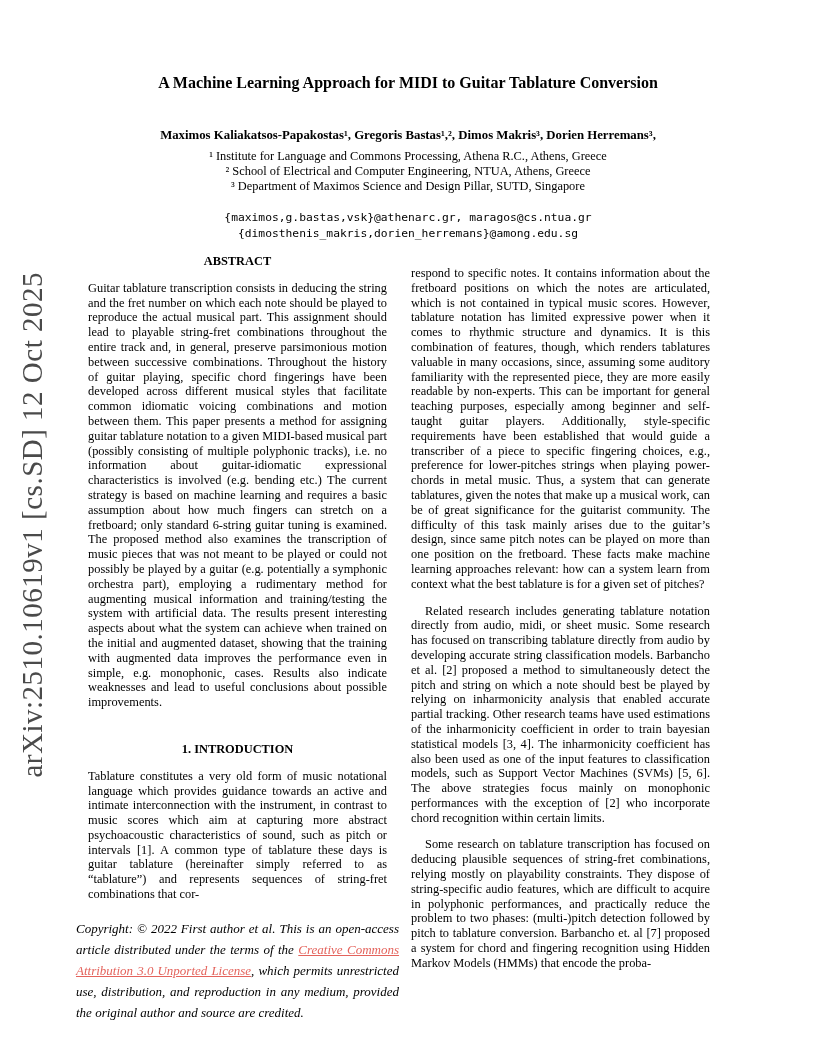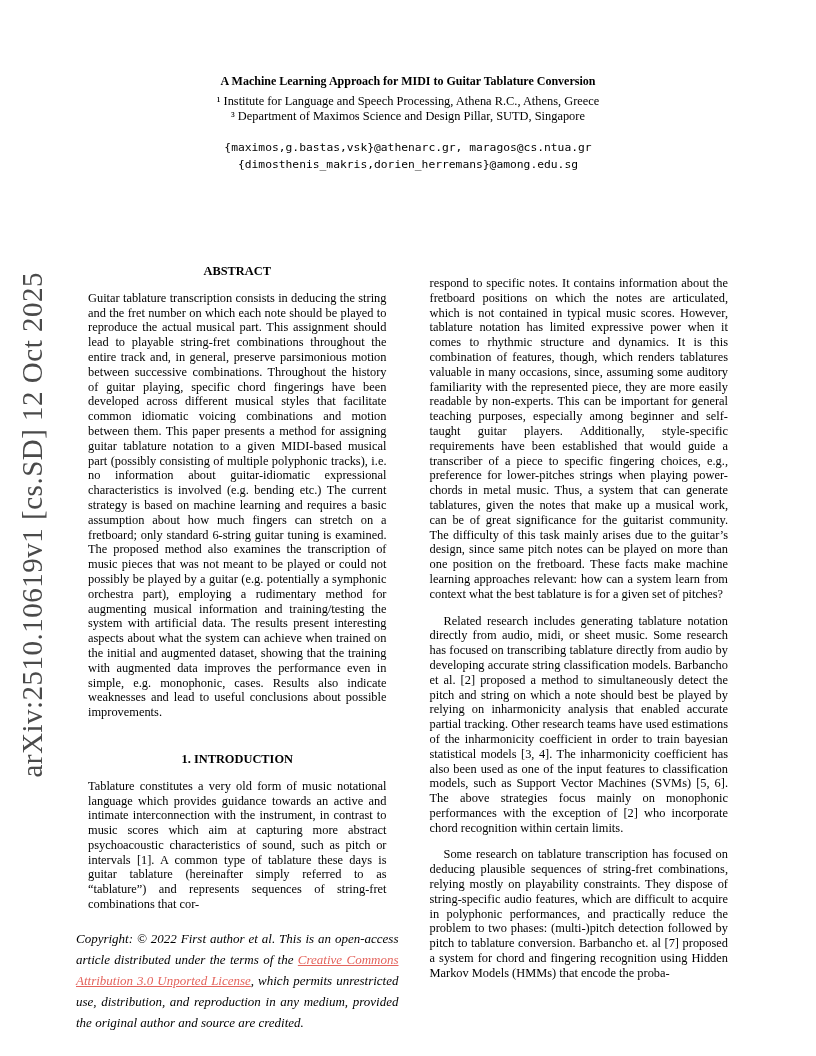--- a/index.html
+++ b/index.html
@@ -31,40 +31,40 @@
   }
 
   
   .header {
     position: absolute;
     top: 74px; left: 0;
     width: 816px;
     text-align: center;
   }
   .title {
-    margin: 0 90px 5px 90px;
-    font-size: 12px;
+    margin: 0 90px 36px 90px;
+    font-size: 16px;
     font-weight: bold;
   }
   .authors { font-size: 12.8px; font-weight: bold; line-height: 1.22; }
   .affils { margin-top: 5px; font-size: 12.4px; line-height: 1.22; }
   .emails {
     margin-top: 16px;
     font-family: "DejaVu Sans Mono", "Liberation Mono", monospace;
     font-size: 11.3px;
     line-height: 1.45;
   }
 
   
   .columns {
     position: absolute;
-    top: 264px; left: 76px;
+    top: 254px; left: 76px;
     width: 664px;
     display: flex;
-    gap: 19px;
+    gap: 0;
   }
   .col {
     width: 323px;
     font-size: 12.4px;
     line-height: 14.8px;
     text-align: justify;
     hyphens: auto;
   }
   .section-heading {
     text-align: center;
@@ -93,23 +93,25 @@
 </head>
 <body>
 
 <div class="page">
 
   <div class="arxiv-watermark">arXiv:2510.10619v1  [cs.SD]  12 Oct 2025</div>
 
   <div class="header">
     <h1 class="title">A Machine Learning Approach for MIDI to Guitar Tablature Conversion</h1>
     <div class="authors">
+      <div>Maximos Kaliakatsos-Papakostas¹, Gregoris Bastas¹,², Dimos Makris³, Dorien Herremans³,</div>
     </div>
     <div class="affils">
-      <div>¹ Institute for Language and Speech Processing, Athena R.C., Athens, Greece</div>
+      <div>¹ Institute for Language and Commons Processing, Athena R.C., Athens, Greece</div>
+      <div>² School of Electrical and Computer Engineering, NTUA, Athens, Greece</div>
       <div>³ Department of Maximos Science and Design Pillar, SUTD, Singapore</div>
     </div>
     <div class="emails">
       <div>{maximos,g.bastas,vsk}@athenarc.gr, maragos@cs.ntua.gr</div>
       <div>{dimosthenis_makris,dorien_herremans}@among.edu.sg</div>
     </div>
   </div>
 
   <div class="columns">
 

